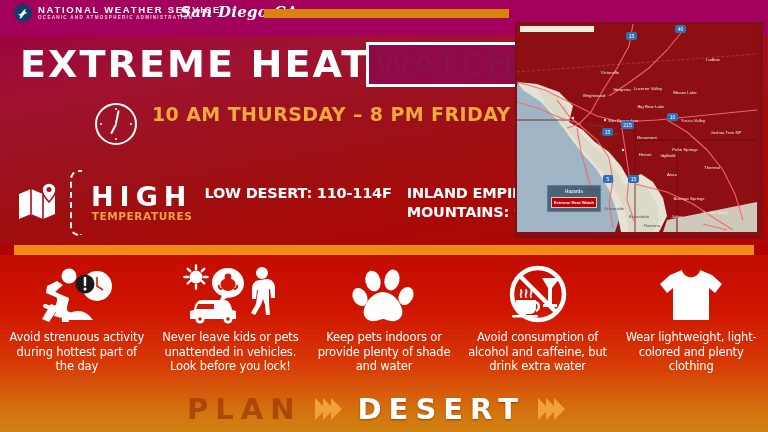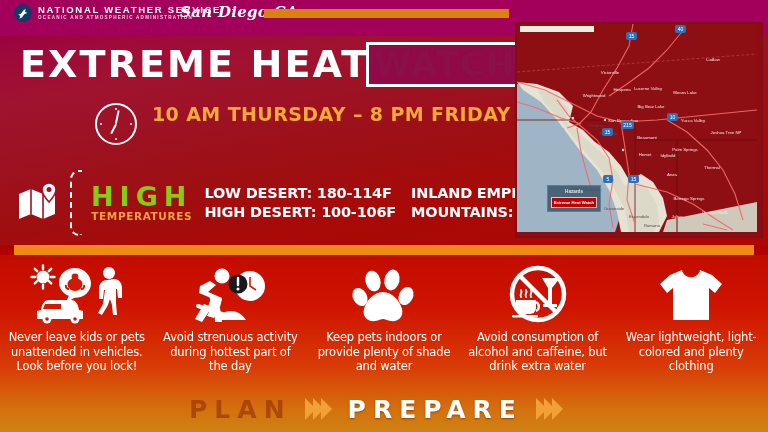--- a/index.html
+++ b/index.html
@@ -55,24 +55,24 @@
     font-family:"DejaVu Sans",sans-serif;white-space:nowrap;}
 
   
   .temprow{position:absolute;left:16px;top:170px;display:flex;align-items:center;z-index:5;}
   .map-icon{width:48px;height:42px;position:relative;margin-right:6px;}
   .brace{width:10px;height:62px;border-left:2.5px dashed #fff;border-top:2.5px dashed #fff;
     border-bottom:2.5px dashed #fff;border-radius:9px 0 0 9px;margin-right:9px;}
   .brace.right{border-left:none;border-right:2.5px dashed #fff;border-radius:0 9px 9px 0;
     margin-right:0;margin-left:9px;}
   .high-block{text-align:center;margin-right:12px;}
-  .high-block .hw{color:#84cc16;font-size:27px;font-weight:bold;letter-spacing:6px;
+  .high-block .hw{color:#ffffff;font-size:27px;font-weight:bold;letter-spacing:6px;
     font-family:"DejaVu Sans",sans-serif;line-height:27px;}
   .high-block .tw{color:#f3a03c;font-size:10.5px;font-weight:bold;letter-spacing:.6px;
-    font-family:"DejaVu Sans",sans-serif;line-height:13px;}
+    font-family:"DejaVu Sans",sans-serif;line-height:13px;text-align:right;}
   .temp-cols{display:flex;}
   .temp-col{margin-right:15px;}
   .temp-col div{color:#fff;font-size:14.5px;font-weight:bold;line-height:19px;
     font-family:"DejaVu Sans",sans-serif;white-space:nowrap;letter-spacing:-.2px;}
 
   .divider{position:absolute;left:14px;top:245px;width:740px;height:10px;background:#ef8a14;z-index:5;}
 
   
   .mapwrap{position:absolute;left:515px;top:22px;width:244px;height:212px;z-index:7;
     border:2px solid #7e0e17;background:#8d0d12;overflow:hidden;}
@@ -89,21 +89,21 @@
     background:linear-gradient(180deg,#c20c00 0%,#cf1400 30%,#d83a06 62%,#d4720f 88%,#cf8212 100%);}
   .tips{position:absolute;left:0;top:262px;width:768px;height:125px;display:flex;z-index:5;}
   .tip{flex:1;display:flex;flex-direction:column;align-items:center;padding:0 6px;}
   .tip .ic{height:62px;display:flex;align-items:flex-end;justify-content:center;}
   .tip p{margin:6px 0 0 0;color:#fff;font-size:11.5px;line-height:14.5px;text-align:center;
     font-family:"DejaVu Sans",sans-serif;letter-spacing:-.15px;}
 
   
   .footer{position:absolute;left:0;bottom:0;width:768px;height:46px;display:flex;
     align-items:center;justify-content:center;z-index:5;}
-  .step{font-size:25px;font-weight:bold;letter-spacing:7px;font-family:"DejaVu Sans",sans-serif;}
+  .step{font-size:29px;font-weight:bold;letter-spacing:7px;font-family:"DejaVu Sans",sans-serif;}
   .step.dim{color:#a03a08;opacity:.75;}
   .step.on{color:#fff;text-shadow:0 1px 2px rgba(90,25,0,.5);}
   .chev{display:flex;margin:0 16px;}
   .chev span{display:block;width:0;height:0;border-top:11px solid transparent;
     border-bottom:11px solid transparent;border-left:11px solid #f0a13a;margin-left:-3px;}
 </style>
 </head>
 <body>
 
 <div id="poster">
@@ -151,22 +151,21 @@
         <circle cx="33" cy="7.4" r="2.5" fill="#a51020"></circle>
       </svg>
     </div>
     <div class="brace"></div>
     <div class="high-block">
       <div class="hw">HIGH</div>
       <div class="tw">TEMPERATURES</div>
     </div>
     <div class="temp-cols">
       <div class="temp-col">
-        <div>LOW DESERT: 180-114F</div>
-        <div>HIGH DESERT: 100-106F</div>
+        <div>LOW DESERT: 110-114F</div>
       </div>
       <div class="temp-col">
         <div>INLAND EMPIRE: 99-104F</div>
         <div>MOUNTAINS: 90-99F</div>
       </div>
     </div>
     <div class="brace right"></div>
   </div>
 
   <div class="divider"></div>
@@ -284,20 +283,45 @@
       <div class="ls">Extreme Heat Watch</div>
     </div>
   </div>
 
   <div class="lower"></div>
 
   <div class="tips">
 
     <div class="tip">
       <div class="ic">
+        <svg width="100" height="60" viewBox="0 0 100 60">
+          <g fill="#fff">
+            <circle cx="42" cy="12" r="7.5"></circle>
+            <path d="M20 22 l10 -5 6 4 -8 7 14 6 -4 12 -10 -3 3 -9 -12 -5 z"></path>
+            <path d="M28 28 l14 7 -2 8 -6 11 -7 -2 5 -10 z"></path>
+            <path d="M24 40 l8 3 -10 15 -7 -3 z"></path>
+            <path d="M34 42 l6 2 2 14 -7 0 z"></path>
+            <path d="M18 42 L48 52" stroke="#fff" stroke-width="4" stroke-linecap="round"></path>
+            <path d="M36 56 c8 -12 22 -12 30 0 z"></path>
+          </g>
+          <circle cx="70" cy="22" r="15" fill="#fff"></circle>
+          <circle cx="70" cy="22" r="12.5" fill="#d41a05" opacity=".0"></circle>
+          <g stroke="#d01a05" stroke-width="1.6">
+            <path d="M70 13 V22 L76 26" fill="none"></path>
+          </g>
+          <circle cx="58" cy="20" r="9.5" fill="#1a1a1a"></circle>
+          <path d="M58 14 v7" stroke="#fff" stroke-width="2.4" stroke-linecap="round"></path>
+          <circle cx="58" cy="25" r="1.5" fill="#fff"></circle>
+        </svg>
+      </div>
+      <p>Avoid strenuous activity during hottest part of the day</p>
+    </div>
+
+    <div class="tip">
+      <div class="ic">
         <svg width="112" height="60" viewBox="0 0 112 60">
           <g fill="#fff">
             <circle cx="22" cy="13" r="6.5"></circle>
             <g stroke="#fff" stroke-width="2.4" stroke-linecap="round">
               <path d="M22 1.5 V5"></path>
                 <path d="M22 21 V24.5"></path>
                 <path d="M10.5 13 H14"></path>
                 <path d="M30 13 H33.5"></path>
               <path d="M13.8 4.8 L16.2 7.2"></path>
                 <path d="M27.8 17 L30.2 19.4"></path>
@@ -319,45 +343,20 @@
             <circle cx="88" cy="9" r="6"></circle>
             <path d="M86 16 c-5 0-8 4-8 9 l0 10 4 0 1 -9 1 0 -2 14 -5 9 4 2 6 -10 2 -6 2 6 1 10 4 0 -1 -12 0 -14 1 0 1 9 4 0 0-10 c0-5-3-9-8-9z"></path>
           </g>
         </svg>
       </div>
       <p>Never leave kids or pets unattended in vehicles. Look before you lock!</p>
     </div>
 
     <div class="tip">
       <div class="ic">
-        <svg width="100" height="60" viewBox="0 0 100 60">
-          <g fill="#fff">
-            <circle cx="42" cy="12" r="7.5"></circle>
-            <path d="M20 22 l10 -5 6 4 -8 7 14 6 -4 12 -10 -3 3 -9 -12 -5 z"></path>
-            <path d="M28 28 l14 7 -2 8 -6 11 -7 -2 5 -10 z"></path>
-            <path d="M24 40 l8 3 -10 15 -7 -3 z"></path>
-            <path d="M34 42 l6 2 2 14 -7 0 z"></path>
-            <path d="M18 42 L48 52" stroke="#fff" stroke-width="4" stroke-linecap="round"></path>
-            <path d="M36 56 c8 -12 22 -12 30 0 z"></path>
-          </g>
-          <circle cx="70" cy="22" r="15" fill="#fff"></circle>
-          <circle cx="70" cy="22" r="12.5" fill="#d41a05" opacity=".0"></circle>
-          <g stroke="#d01a05" stroke-width="1.6">
-            <path d="M70 13 V22 L76 26" fill="none"></path>
-          </g>
-          <circle cx="58" cy="20" r="9.5" fill="#1a1a1a"></circle>
-          <path d="M58 14 v7" stroke="#fff" stroke-width="2.4" stroke-linecap="round"></path>
-          <circle cx="58" cy="25" r="1.5" fill="#fff"></circle>
-        </svg>
-      </div>
-      <p>Avoid strenuous activity during hottest part of the day</p>
-    </div>
-
-    <div class="tip">
-      <div class="ic">
         <svg width="70" height="58" viewBox="0 0 70 58">
           <g fill="#fff">
             <ellipse cx="24" cy="15" rx="7.5" ry="10.5" transform="rotate(-14 24 15)"></ellipse>
             <ellipse cx="43" cy="14" rx="7.5" ry="10.5" transform="rotate(12 43 14)"></ellipse>
             <ellipse cx="11" cy="31" rx="7" ry="9.5" transform="rotate(-28 11 31)"></ellipse>
             <ellipse cx="57" cy="30" rx="7" ry="9.5" transform="rotate(26 57 30)"></ellipse>
             <path d="M34 26 c9 0 17 9 19 17 2 8 -4 13 -11 12 -4 -.6 -6 -2 -8 -2 -2 0 -4 1.4 -8 2 -7 1 -13 -4 -11 -12 2 -8 10 -17 19 -17z"></path>
           </g>
         </svg>
       </div>
@@ -396,21 +395,21 @@
     </div>
   </div>
 
   <div class="footer">
     <div class="step dim">PLAN</div>
     <div class="chev">
       <span></span>
         <span></span>
         <span></span>
     </div>
-    <div class="step on">PREPARE</div>
+    <div class="step on">DESERT</div>
     <div class="chev">
       <span></span>
         <span></span>
         <span></span>
     </div>
   </div>
 
 </div>
 
 </body></html>

